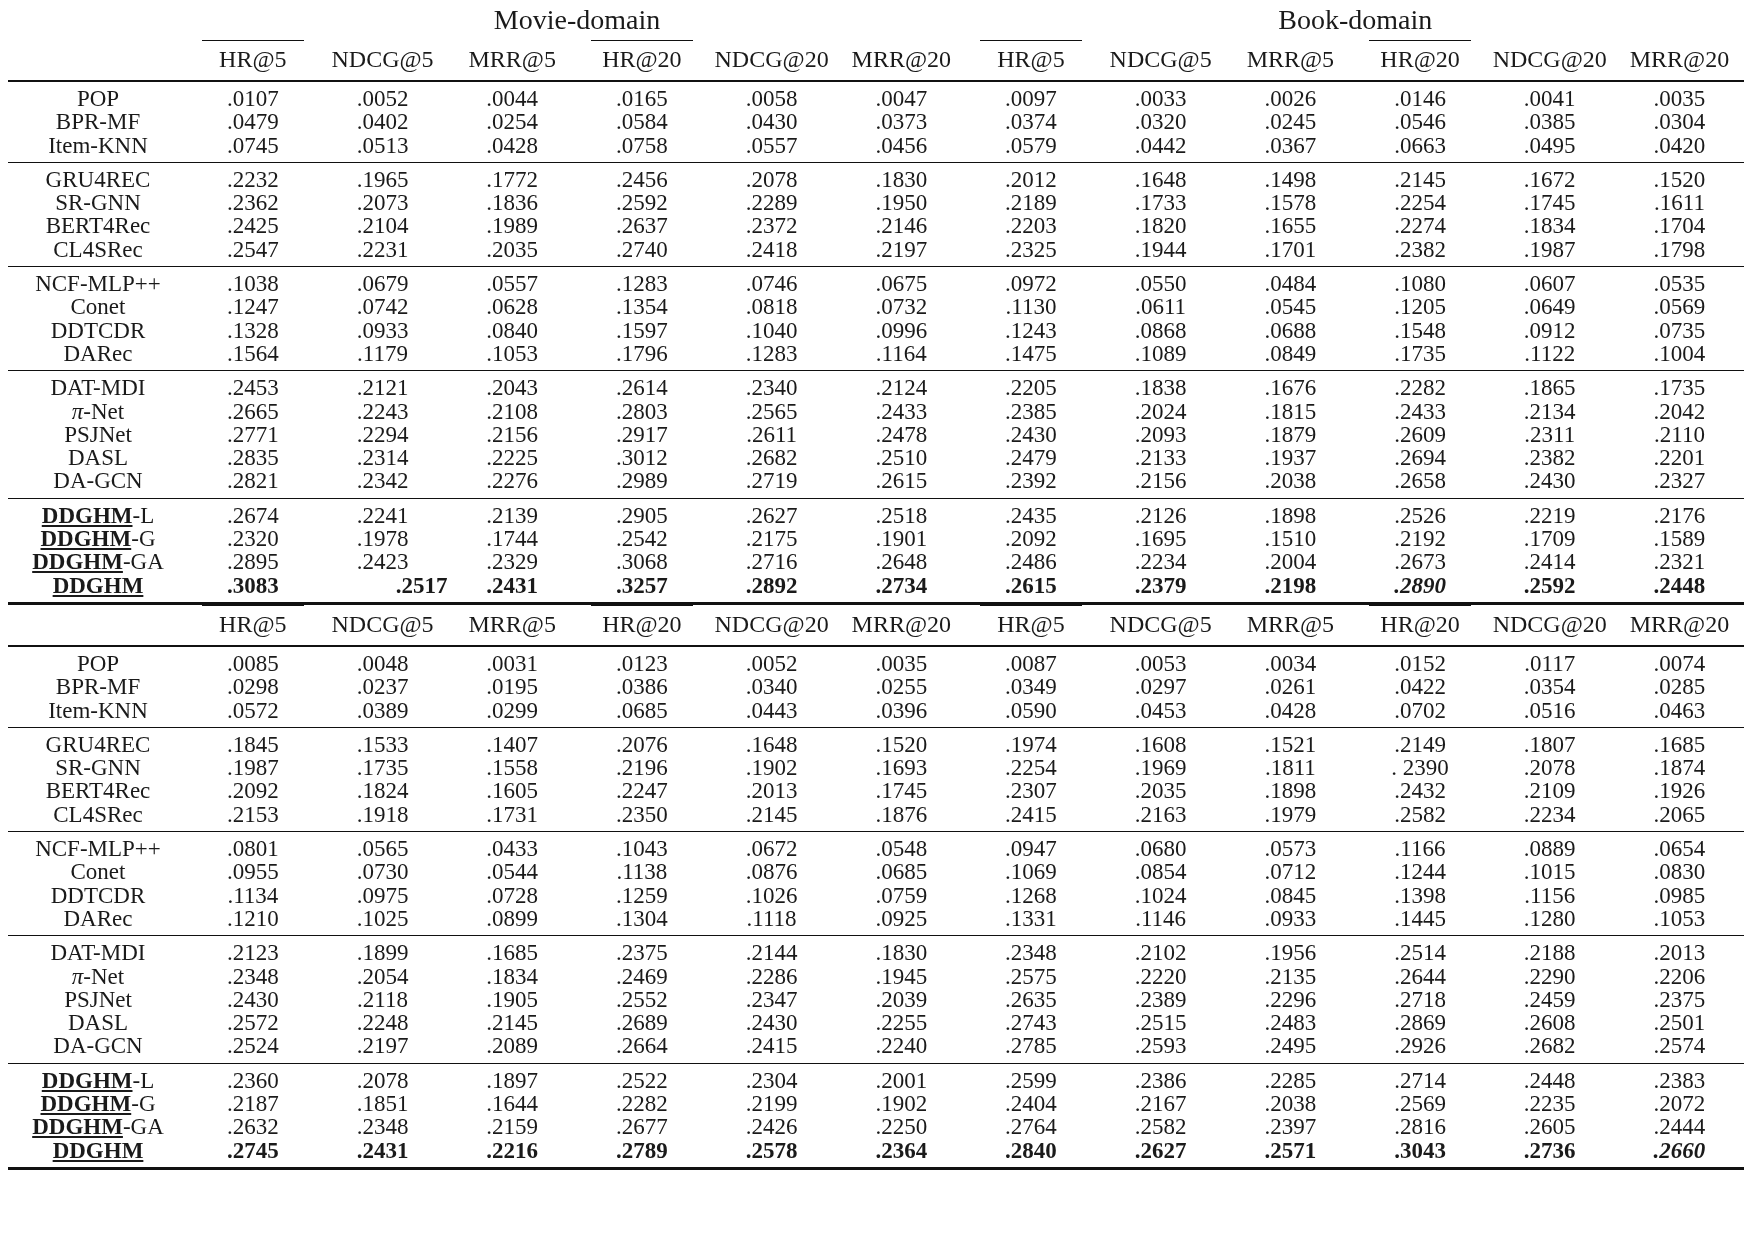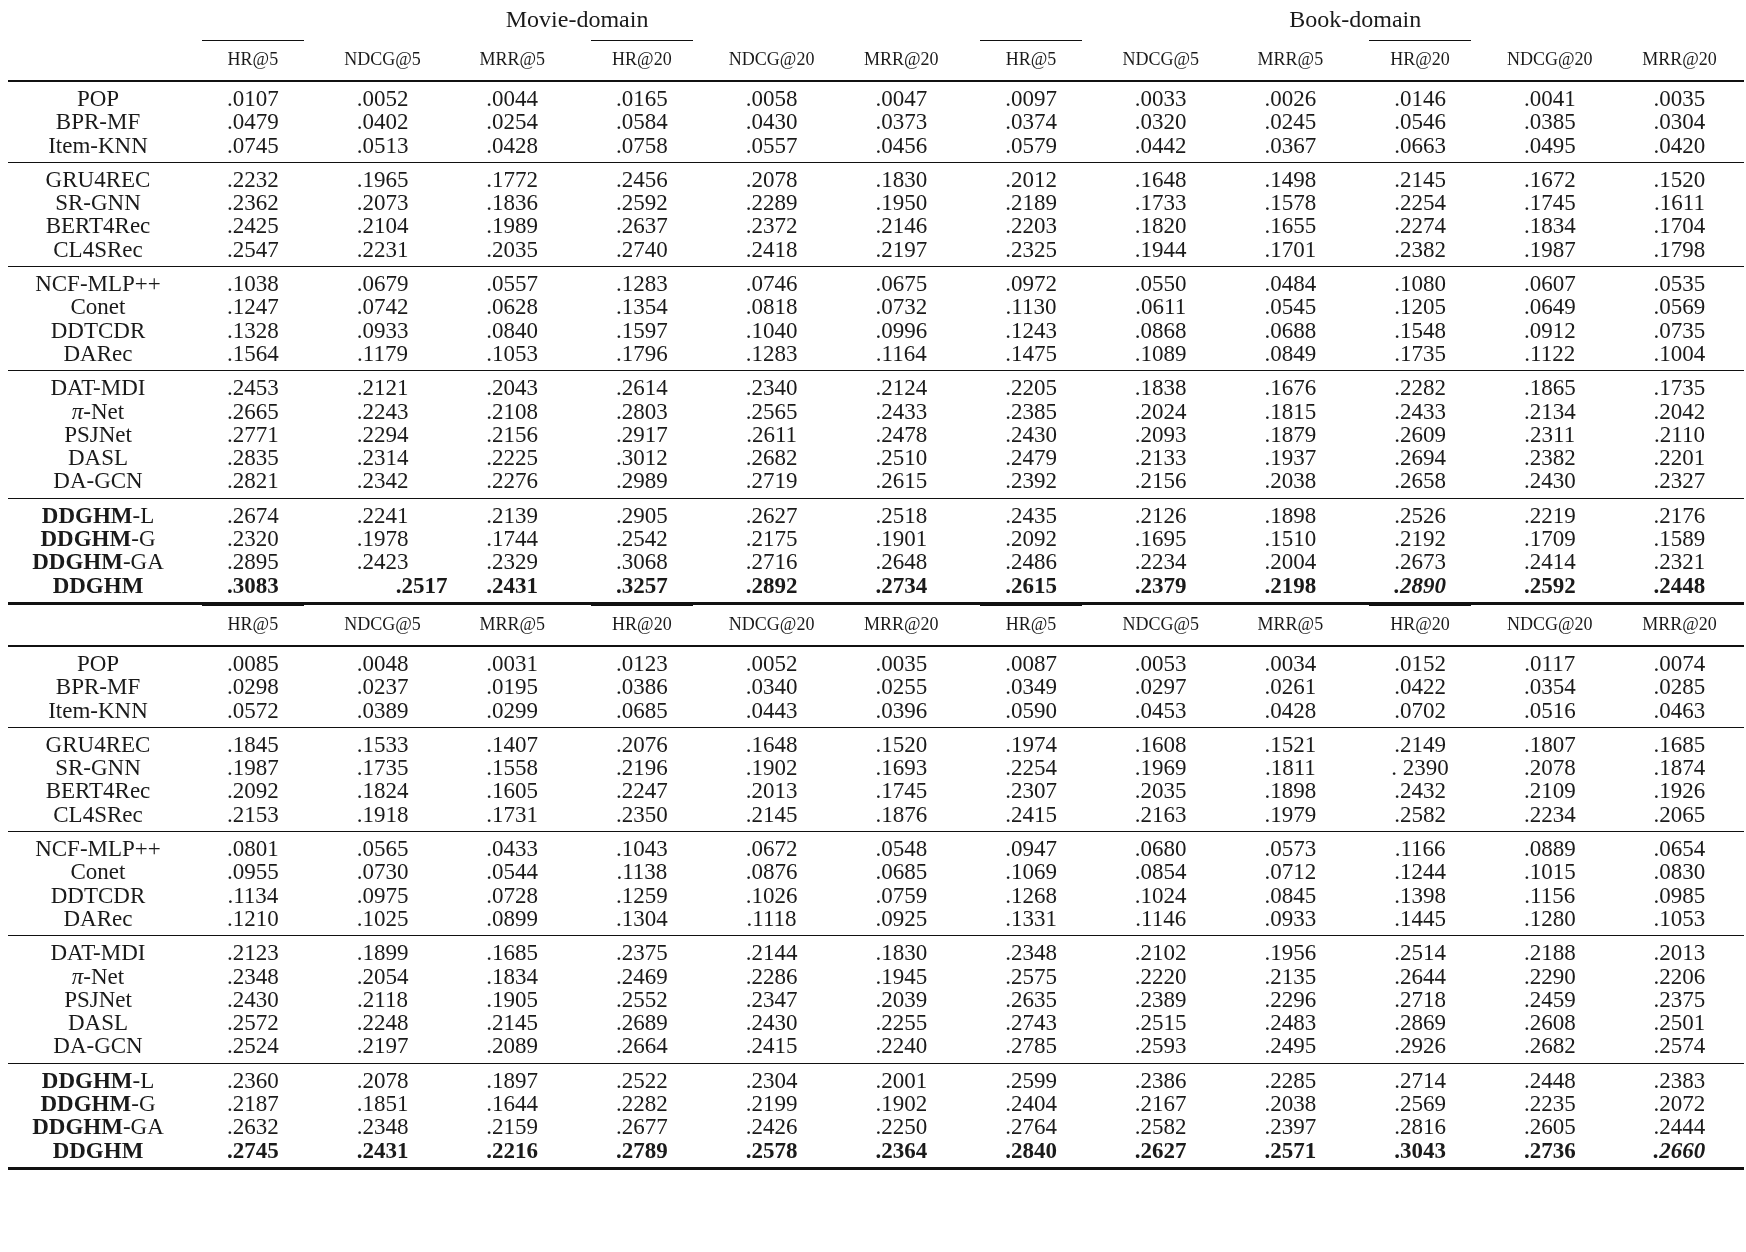--- a/index.html
+++ b/index.html
@@ -15,33 +15,33 @@
     border-collapse: collapse;
     table-layout: fixed;
     font-size: 23px;
   }
   table.res td, table.res th {
     padding: 0; text-align: center; font-weight: normal;
     line-height: 23.3px; white-space: nowrap;
   }
   col.c-model { width: 180px; }
   col.c-m { width: 129.7px; }
-  th.domain { font-weight: bold; font-size: 24px; height: 40px; vertical-align: middle; padding-top: 4px; }
-  tr.metric-row th { height: 40px; vertical-align: middle; font-size: 18px; }
+  th.domain { font-weight: bold; font-size: 28px; height: 40px; vertical-align: middle; padding-top: 4px; }
+  tr.metric-row th { height: 40px; vertical-align: middle; font-size: 24px; }
   th.cmid { position: relative; }
   th.cmid::after {
     content: ""; position: absolute; left: 14px; right: 14px; top: 0;
     border-top: 1.6px solid #111;
   }
   tr.metric-row td, tr.metric-row th { border-bottom: 2px solid #111; }
   tbody.grp tr:first-child td { padding-top: 5px; }
   tbody.grp tr:last-child td { padding-bottom: 5px; }
   tbody.grp + tbody.grp tr:first-child td { border-top: 1.6px solid #111; }
   td.model { text-align: center; }
-  .b { font-weight: bold; }
+  .b { font-weight: bold; text-decoration: underline; }
   tr.best td { font-weight: bold; }
   .pi { font-style: italic; }
 </style>
 </head>
 <body>
 
 <div id="root">
   <table class="res">
       <colgroup>
       <col class="c-model">

